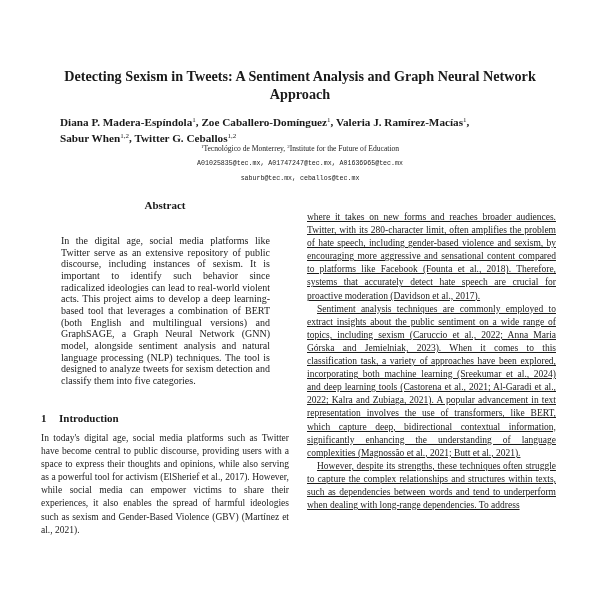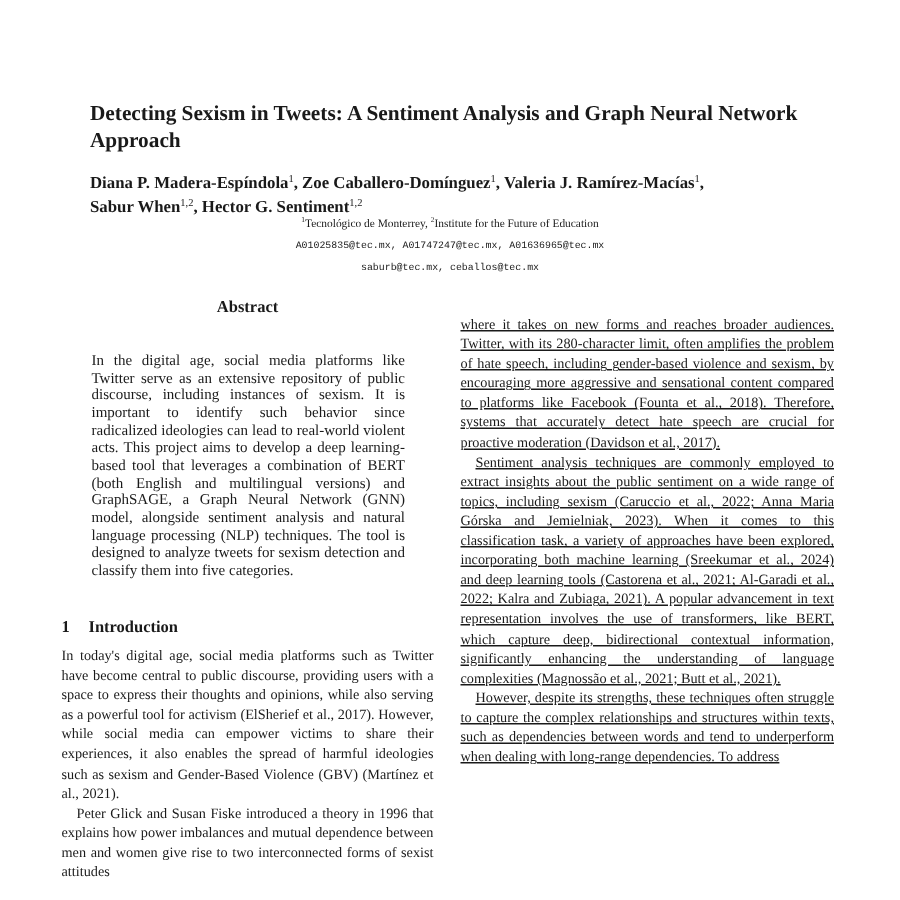--- a/index.html
+++ b/index.html
@@ -3,21 +3,21 @@
 <meta charset="utf-8">
 <style>
   html, body { margin: 0; padding: 0; background: #ffffff; }
   body {
     width: 600px; height: 600px; overflow: hidden; position: relative;
     font-family: "Liberation Serif", "DejaVu Serif", serif;
     color: #1a1a1a;
   }
   .title {
     position: absolute; left: 60px; top: 67px; width: 480px;
-    font-weight: bold; font-size: 14.2px; line-height: 18px;
+    text-align: center; font-weight: bold; font-size: 14.2px; line-height: 18px;
   }
   .authors {
     position: absolute; left: 60px; top: 114px; width: 480px;
     text-align: left; font-weight: bold; font-size: 11.2px; line-height: 16px;
   }
   .authors sup { font-size: 7px; font-weight: normal; vertical-align: 4px; line-height: 0; }
   .affil {
     position: absolute; left: 60px; top: 144px; width: 480px;
     text-align: center; font-size: 7.6px; line-height: 10px;
   }
@@ -54,40 +54,39 @@
 </head>
 <body>
 
 <div class="title">Detecting Sexism in Tweets: A Sentiment Analysis and Graph Neural Network Approach</div>
 
 <div class="authors">
   <span>Diana P. Madera-Espíndola</span><sup>1</sup>, 
   <span>Zoe Caballero-Domínguez</span><sup>1</sup>, 
   <span>Valeria J. Ramírez-Macías</span><sup>1</sup>,<br>
   <span>Sabur When</span><sup>1,2</sup>, 
-  <span>Hector G. Sentiment</span><sup>1,2</sup>
+  <span>Twitter G. Ceballos</span><sup>1,2</sup>
 </div>
 
 <div class="affil">
   <sup>1</sup><span>Tecnológico de Monterrey,</span>
   <sup>2</sup><span>Institute for the Future of Education</span>
 </div>
 
 <div class="emails e1">A01025835@tec.mx, A01747247@tec.mx, A01636965@tec.mx</div>
 <div class="emails e2">saburb@tec.mx, ceballos@tec.mx</div>
 
 <div class="abstract-heading">Abstract</div>
 <div class="abstract-body">In the digital age, social media platforms like Twitter serve as an extensive repository of public discourse, including instances of sexism. It is important to identify such behavior since radicalized ideologies can lead to real-world violent acts. This project aims to develop a deep learning-based tool that leverages a combination of BERT (both English and multilingual versions) and GraphSAGE, a Graph Neural Network (GNN) model, alongside sentiment analysis and natural language processing (NLP) techniques. The tool is designed to analyze tweets for sexism detection and classify them into five categories.</div>
 
 <div class="section-heading">
   <span class="num">1</span><span>Introduction</span>
 </div>
 
 <div class="body-text intro-left">
   <p>In today's digital age, social media platforms such as Twitter have become central to public discourse, providing users with a space to express their thoughts and opinions, while also serving as a powerful tool for activism (ElSherief et al., 2017). However, while social media can empower victims to share their experiences, it also enables the spread of harmful ideologies such as sexism and Gender-Based Violence (GBV) (Martínez et al., 2021).</p>
-  <p class="indent">Peter Glick and Susan Fiske introduced a theory in 1996 that explains how power imbalances and mutual dependence between men and women give rise to two interconnected forms of sexist attitudes</p>
 </div>
 
 <div class="body-text right-col-text">
   <p>where it takes on new forms and reaches broader audiences. Twitter, with its 280-character limit, often amplifies the problem of hate speech, including gender-based violence and sexism, by encouraging more aggressive and sensational content compared to platforms like Facebook (Founta et al., 2018). Therefore, systems that accurately detect hate speech are crucial for proactive moderation (Davidson et al., 2017).</p>
   <p class="indent">Sentiment analysis techniques are commonly employed to extract insights about the public sentiment on a wide range of topics, including sexism (Caruccio et al., 2022; Anna Maria Górska and Jemielniak, 2023). When it comes to this classification task, a variety of approaches have been explored, incorporating both machine learning (Sreekumar et al., 2024) and deep learning tools (Castorena et al., 2021; Al-Garadi et al., 2022; Kalra and Zubiaga, 2021). A popular advancement in text representation involves the use of transformers, like BERT, which capture deep, bidirectional contextual information, significantly enhancing the understanding of language complexities (Magnossão et al., 2021; Butt et al., 2021).</p>
   <p class="indent">However, despite its strengths, these techniques often struggle to capture the complex relationships and structures within texts, such as dependencies between words and tend to underperform when dealing with long-range dependencies. To address</p>
 </div>
 
 </body></html>

